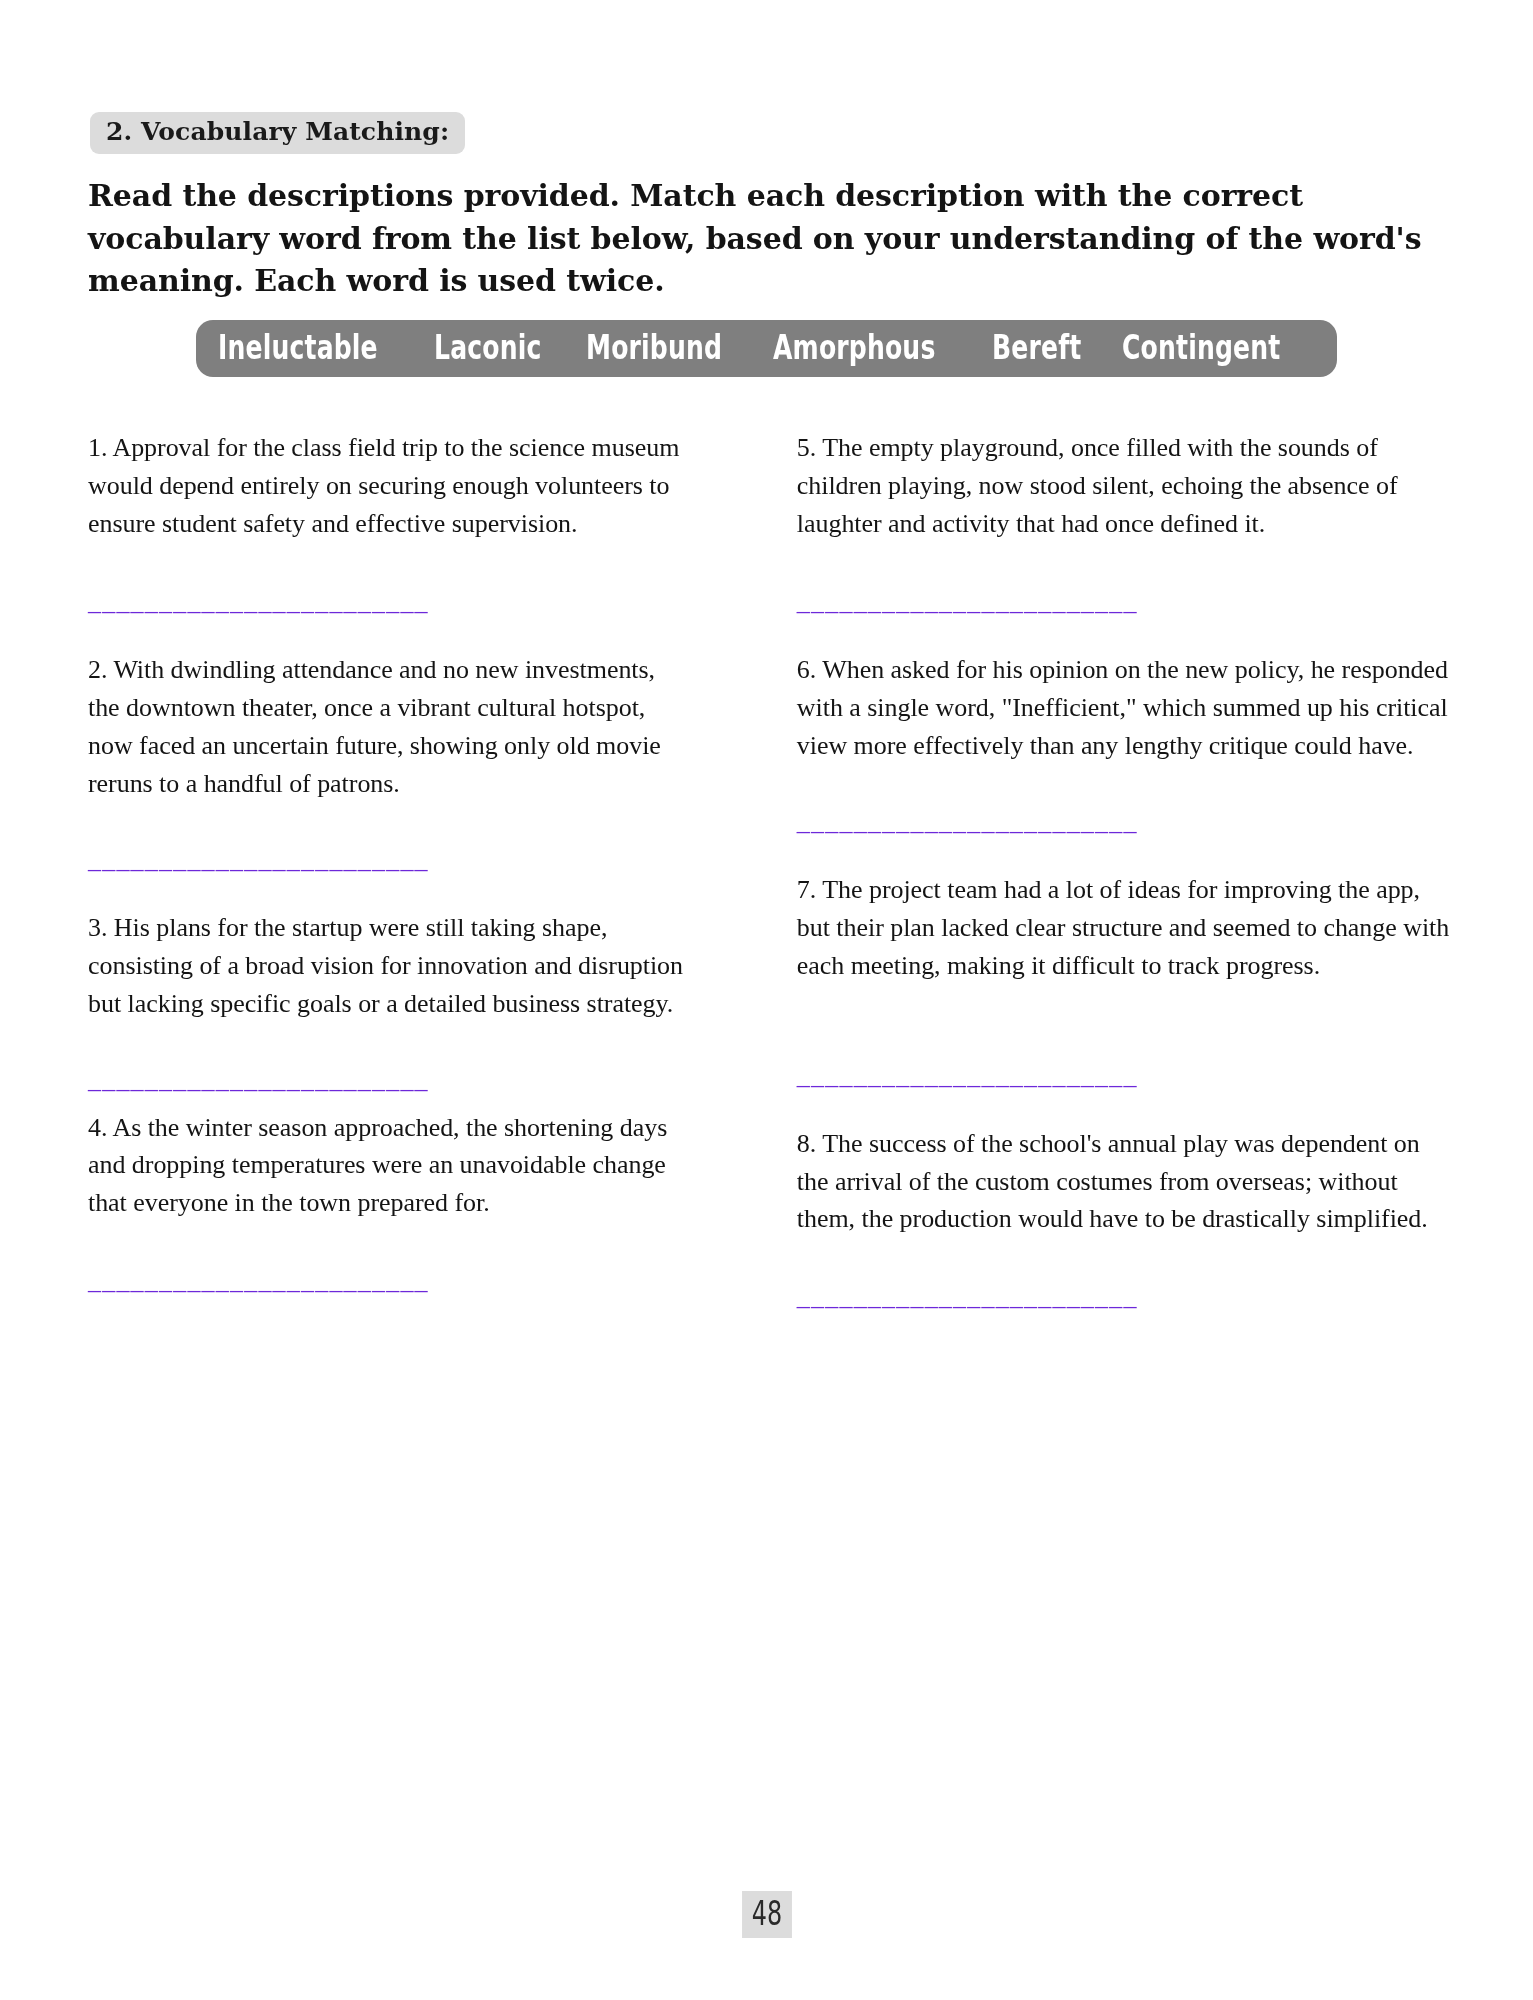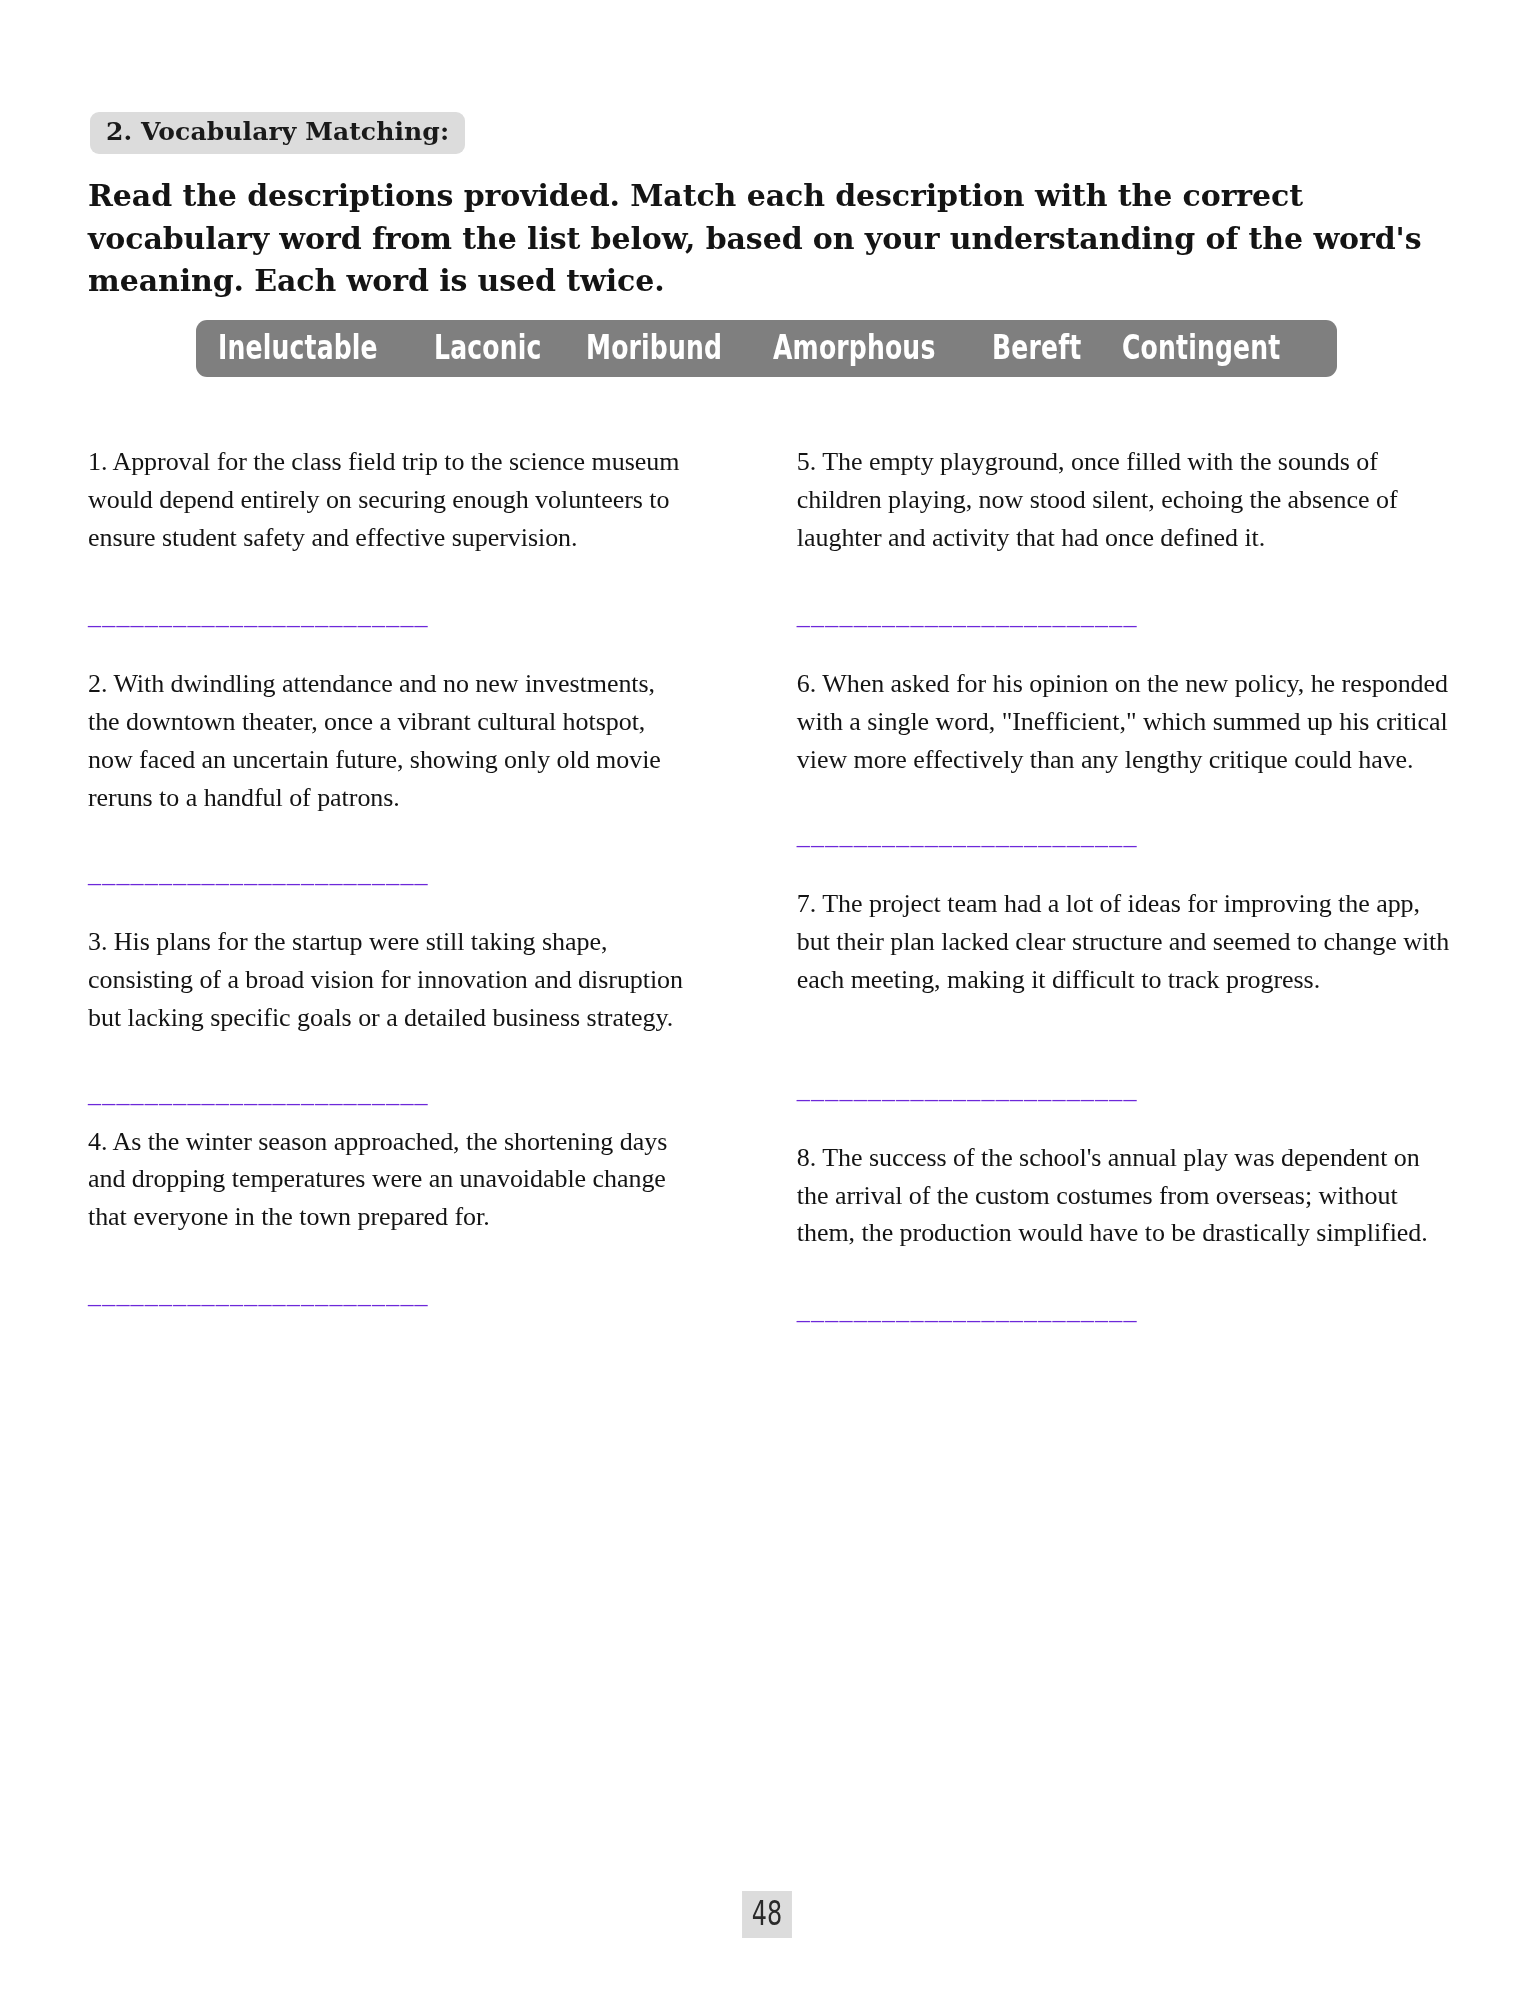--- a/index.html
+++ b/index.html
@@ -59,21 +59,21 @@
   .wordbank-wrap {
     position: absolute;
     left: 0;
     right: 0;
     top: 320px;
     display: flex;
     justify-content: center;
   }
   .wordbank {
     background: #7f7f7f;
-    border-radius: 11px;
+    border-radius: 17px;
     padding: 10px 22px 13px 22px;
     display: flex;
     align-items: baseline;
     gap: 21px;
     color: #ffffff;
   }
   .wordbank-word {
     font-family: "DejaVu Sans Condensed", "Liberation Sans Narrow", "Liberation Sans", sans-serif;
     font-weight: 700;
     font-size: 34px;
@@ -82,21 +82,21 @@
     transform: scaleX(0.82);
     transform-origin: left center;
     white-space: nowrap;
     display: inline-block;
   }
 
   
   .columns {
     position: absolute;
     left: 88px;
-    top: 443px;
+    top: 429px;
     width: 1365px;
     display: flex;
     gap: 16px;
   }
   .column {
     width: 50%;
     box-sizing: border-box;
   }
   .column.left  { padding-right: 70px; }
   .column.right { padding-left: 18px; }

